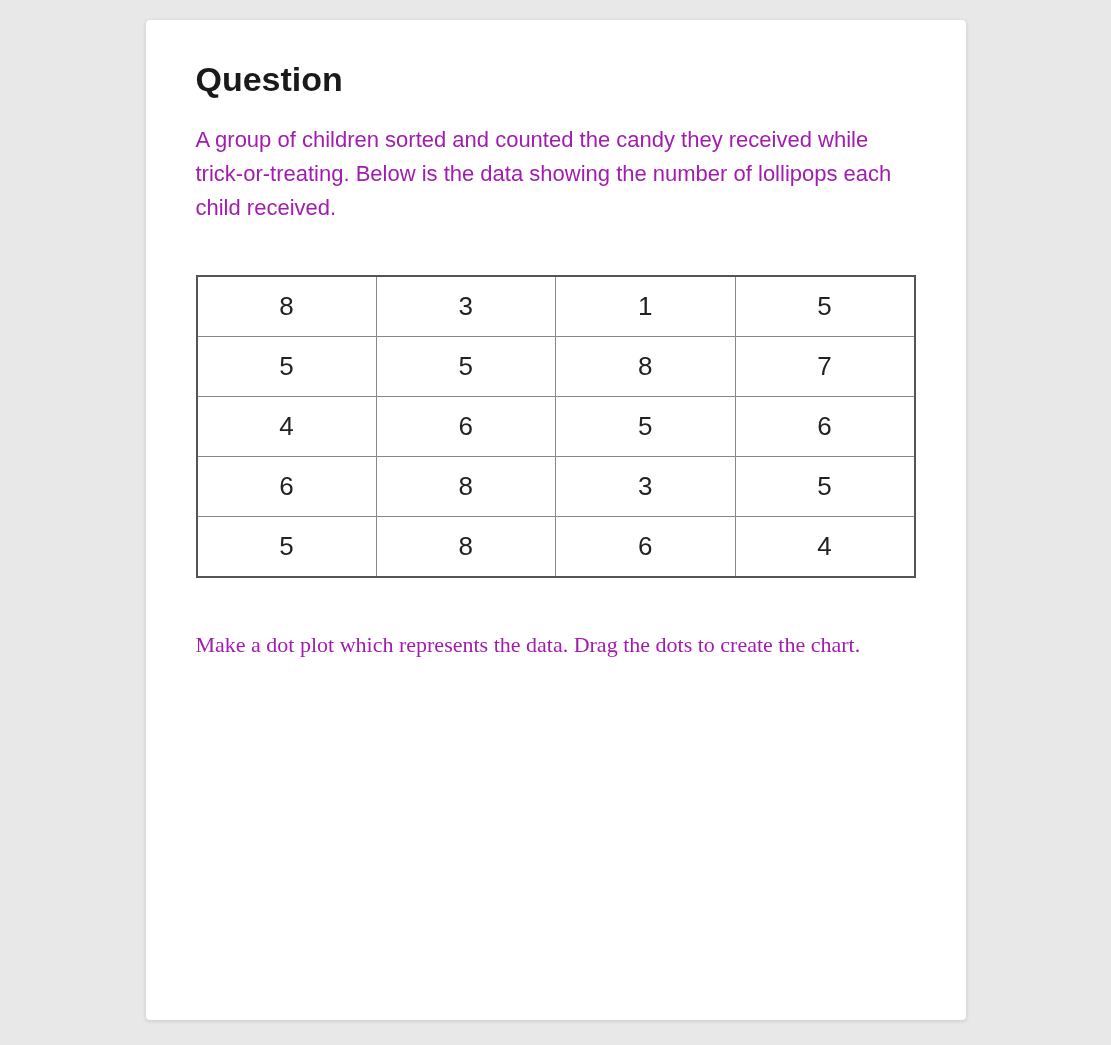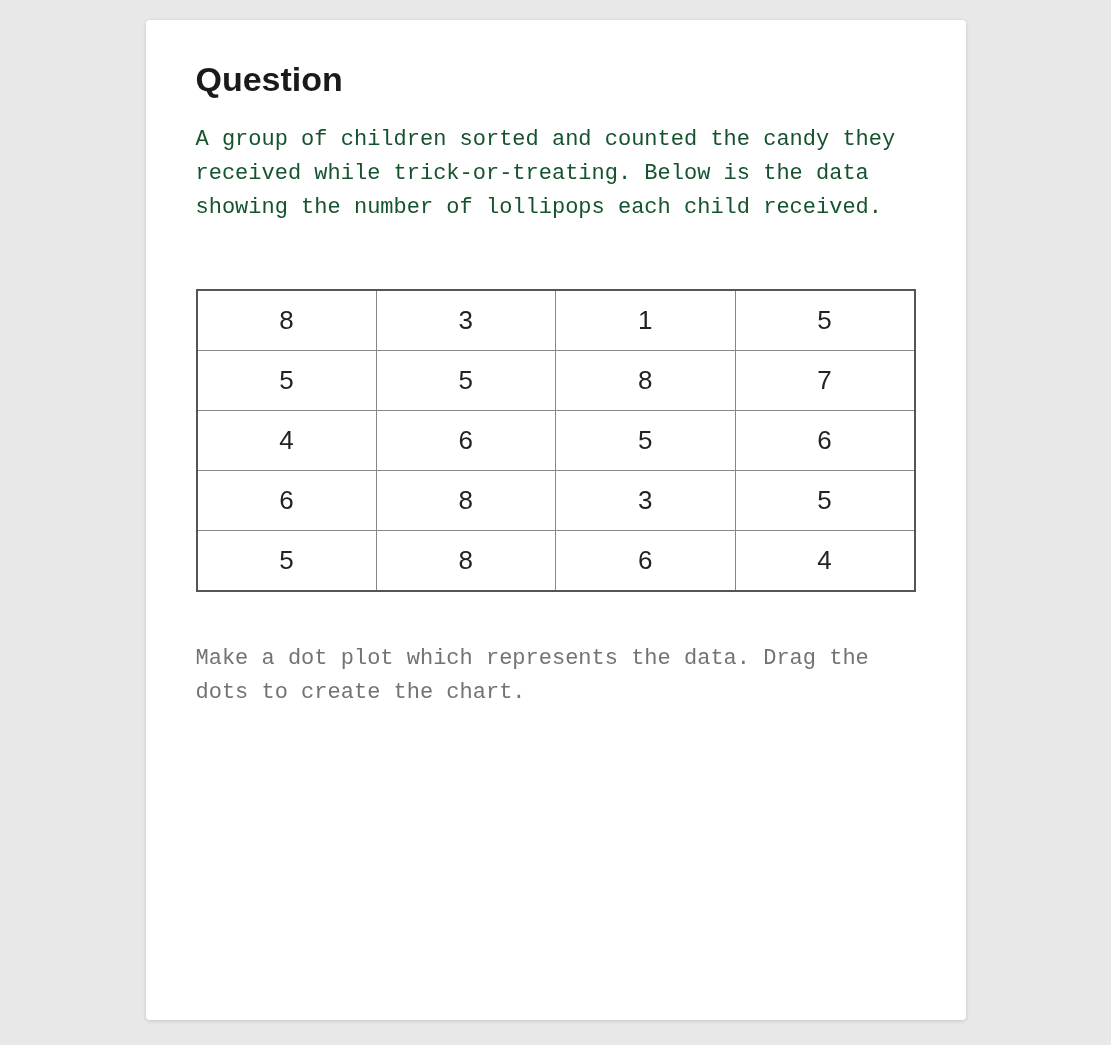--- a/index.html
+++ b/index.html
@@ -30,24 +30,24 @@
     .question-title {
       font-size: 34px;
       font-weight: bold;
       color: #1a1a1a;
       margin-bottom: 24px;
       font-family: Arial, sans-serif;
     }
 
     .question-text {
       font-size: 22px;
-      color: #14532d;
+      color: #a21caf;
       line-height: 1.55;
-      margin-bottom: 64px;
-      font-family: Liberation Mono, monospace;
+      margin-bottom: 50px;
+      font-family: Liberation Sans, sans-serif;
     }
 
     .data-table {
       width: 100%;
       border-collapse: collapse;
       margin-bottom: 50px;
       border: 2px solid #555;
     }
 
     .data-table td {
@@ -55,23 +55,23 @@
       text-align: center;
       padding: 14px 10px;
       font-size: 26px;
       color: #222;
       font-family: Arial, sans-serif;
       width: 25%;
     }
 
     .instruction-text {
       font-size: 22px;
-      color: #737373;
+      color: #a21caf;
       line-height: 1.55;
-      font-family: Liberation Mono, monospace;
+      font-family: Liberation Serif, serif;
     }
   </style>
 </head>
 <body>
 
 <div class="card">
   <h1 class="question-title">Question</h1>
 
   <p class="question-text">A group of children sorted and counted the candy they received while trick-or-treating.  Below is the data showing the number of lollipops each child received.</p>
 

